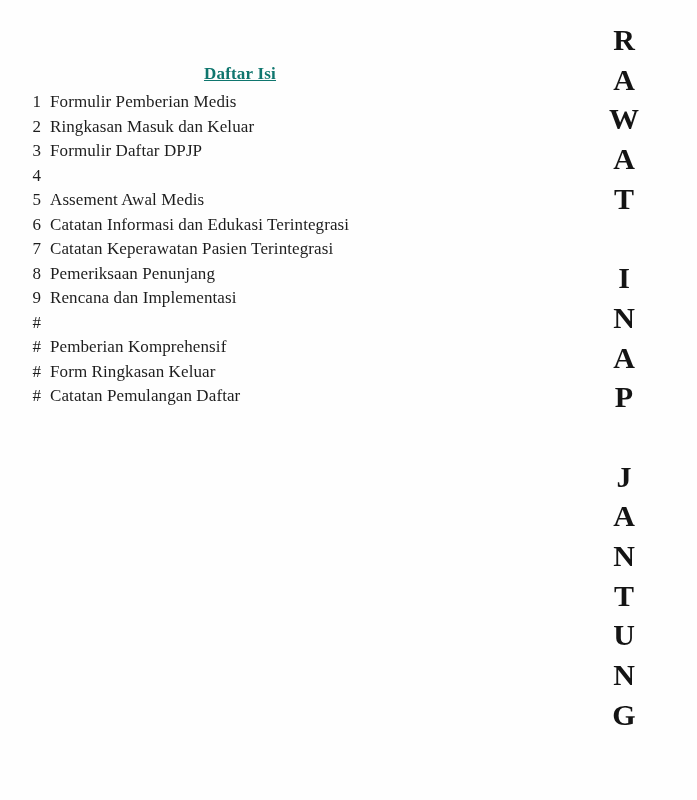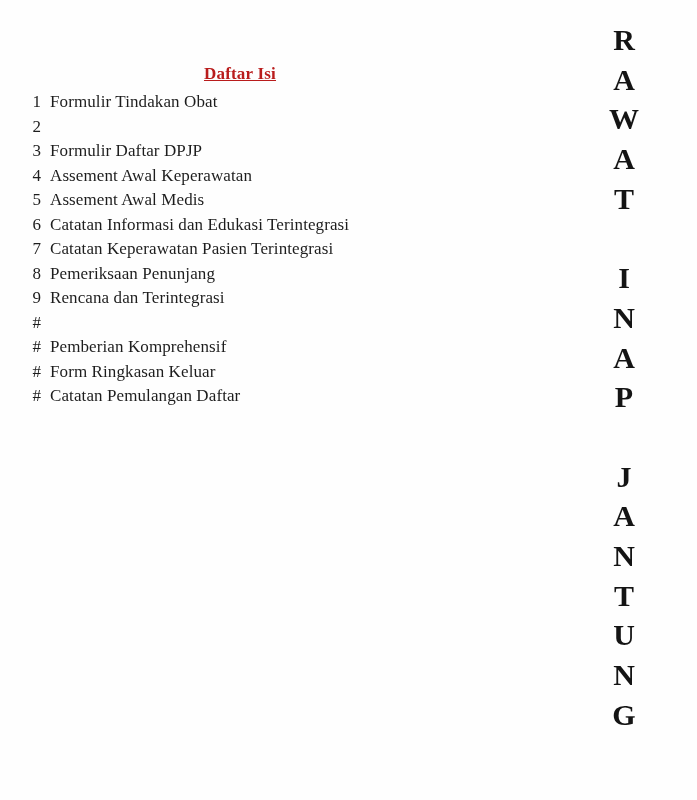--- a/index.html
+++ b/index.html
@@ -21,21 +21,21 @@
     left: 25px;
     top: 63px;
     width: 430px;
   }
   .toc-title {
     display: block;
     width: 100%;
     text-align: center;
     font-size: 17px;
     font-weight: bold;
-    color: #b91c1c;
+    color: #0f766e;
     text-decoration: underline;
     line-height: 21px;
     margin-bottom: 6px;
     letter-spacing: 0.2px;
   }
   .toc-row {
     display: flex;
     align-items: baseline;
     height: 24.5px;
     line-height: 24.5px;
@@ -77,52 +77,52 @@
 </head>
 <body>
 
 <div class="page">
 
   <div class="toc">
     <div class="toc-title">Daftar Isi</div>
     <div class="toc-list" id="toc-list">
         <div class="toc-row">
           <span class="toc-num">1</span>
-          <span class="toc-label">Formulir Tindakan Obat</span>
+          <span class="toc-label">Formulir Pemberian Medis</span>
         </div>
         <div class="toc-row">
           <span class="toc-num">2</span>
+          <span class="toc-label">Ringkasan Masuk dan Keluar</span>
         </div>
         <div class="toc-row">
           <span class="toc-num">3</span>
           <span class="toc-label">Formulir Daftar DPJP</span>
         </div>
         <div class="toc-row">
           <span class="toc-num">4</span>
-          <span class="toc-label">Assement Awal Keperawatan</span>
         </div>
         <div class="toc-row">
           <span class="toc-num">5</span>
           <span class="toc-label">Assement Awal Medis</span>
         </div>
         <div class="toc-row">
           <span class="toc-num">6</span>
           <span class="toc-label">Catatan Informasi dan Edukasi Terintegrasi</span>
         </div>
         <div class="toc-row">
           <span class="toc-num">7</span>
           <span class="toc-label">Catatan Keperawatan Pasien Terintegrasi</span>
         </div>
         <div class="toc-row">
           <span class="toc-num">8</span>
           <span class="toc-label">Pemeriksaan Penunjang</span>
         </div>
         <div class="toc-row">
           <span class="toc-num">9</span>
-          <span class="toc-label">Rencana dan Terintegrasi</span>
+          <span class="toc-label">Rencana dan Implementasi</span>
         </div>
         <div class="toc-row">
           <span class="toc-num">#</span>
         </div>
         <div class="toc-row">
           <span class="toc-num">#</span>
           <span class="toc-label">Pemberian Komprehensif</span>
         </div>
         <div class="toc-row">
           <span class="toc-num">#</span>

